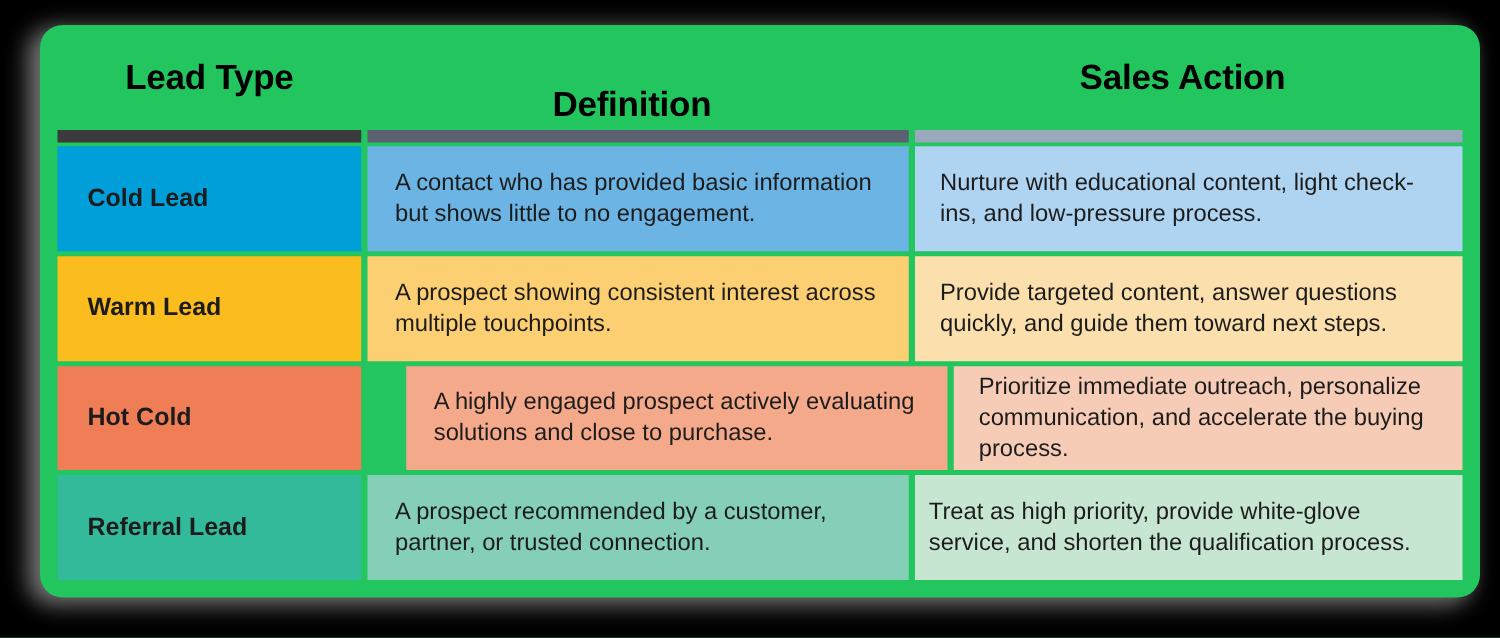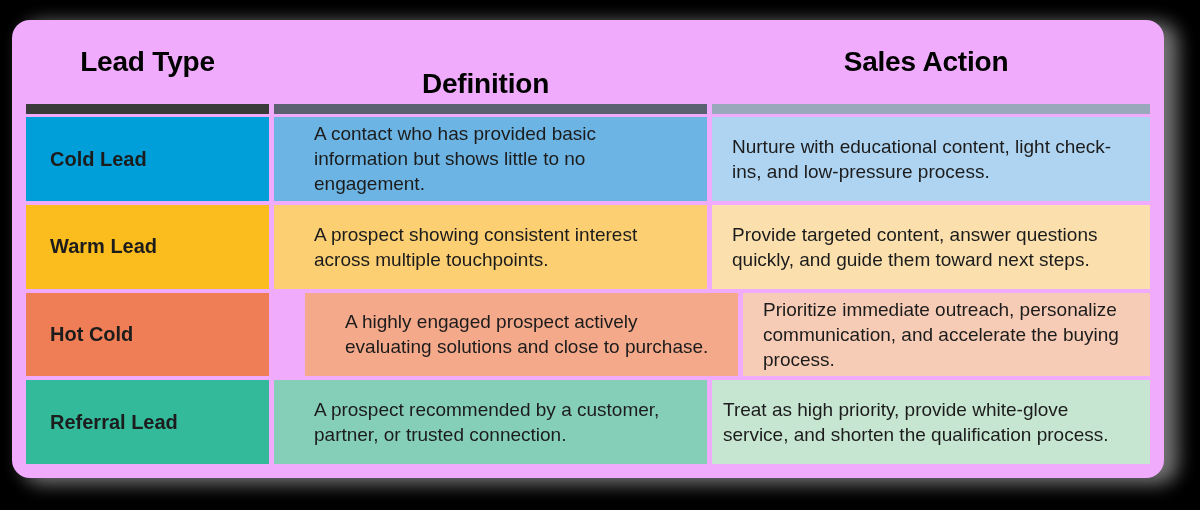--- a/index.html
+++ b/index.html
@@ -23,25 +23,25 @@
     top: 22px;
     width: 1156px;
     height: 462px;
     border-radius: 20px;
     background: #ffffff;
     filter: blur(9px);
     opacity: 0.45;
   }
   #table-card {
     position: absolute;
-    left: 12px;
+    left: 32px;
     top: 20px;
     width: 1152px;
     height: 458px;
-    background: #f0abfc;
+    background: #22c55e;
     border-radius: 18px;
     overflow: hidden;
     box-sizing: border-box;
     padding: 0 14px 14px 14px;
     display: flex;
     flex-direction: column;
   }
 
   
   .head-row {
@@ -97,21 +97,21 @@
   }
   .cell.label-cell {
     flex: 0 0 243px;
     font-weight: bold;
     font-size: 20px;
     padding-left: 24px;
   }
   .cell.def-cell {
     flex: 0 0 433px;
     margin-left: 5px;
-    padding: 0 18px 0 40px;
+    padding: 0 18px 0 22px;
   }
   .cell.action-cell {
     flex: 1 1 auto;
     margin-left: 5px;
     padding: 0 18px 0 20px;
   }
 </style>
 </head>
 <body style="background: rgb(0, 0, 0);">
 

